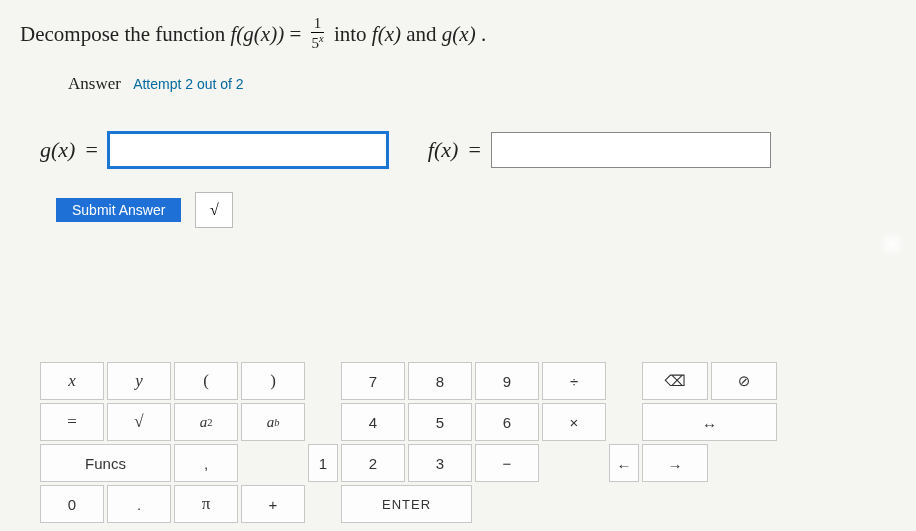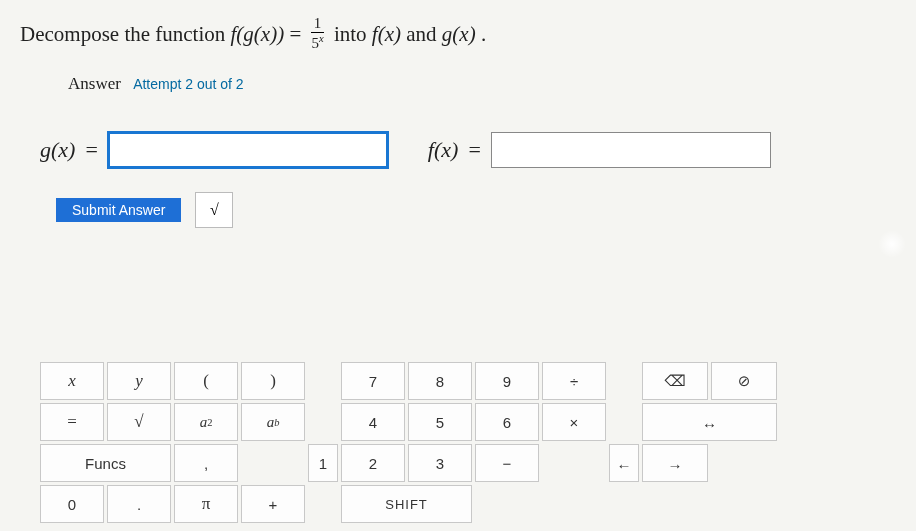--- a/index.html
+++ b/index.html
@@ -196,16 +196,16 @@
   <div class="kbtn">
       <span>→</span>
     </div>
 
   <div class="spacer"></div>
   <div class="kbtn">0</div>
   <div class="kbtn">.</div>
   <div class="kbtn math">π</div>
   <div class="kbtn">+</div>
   <div class="spacer"></div>
-  <div class="kbtn enter">SHIFT</div>
+  <div class="kbtn enter">ENTER</div>
 </div>
 
 <div class="glare"></div>
 
 </body></html>

